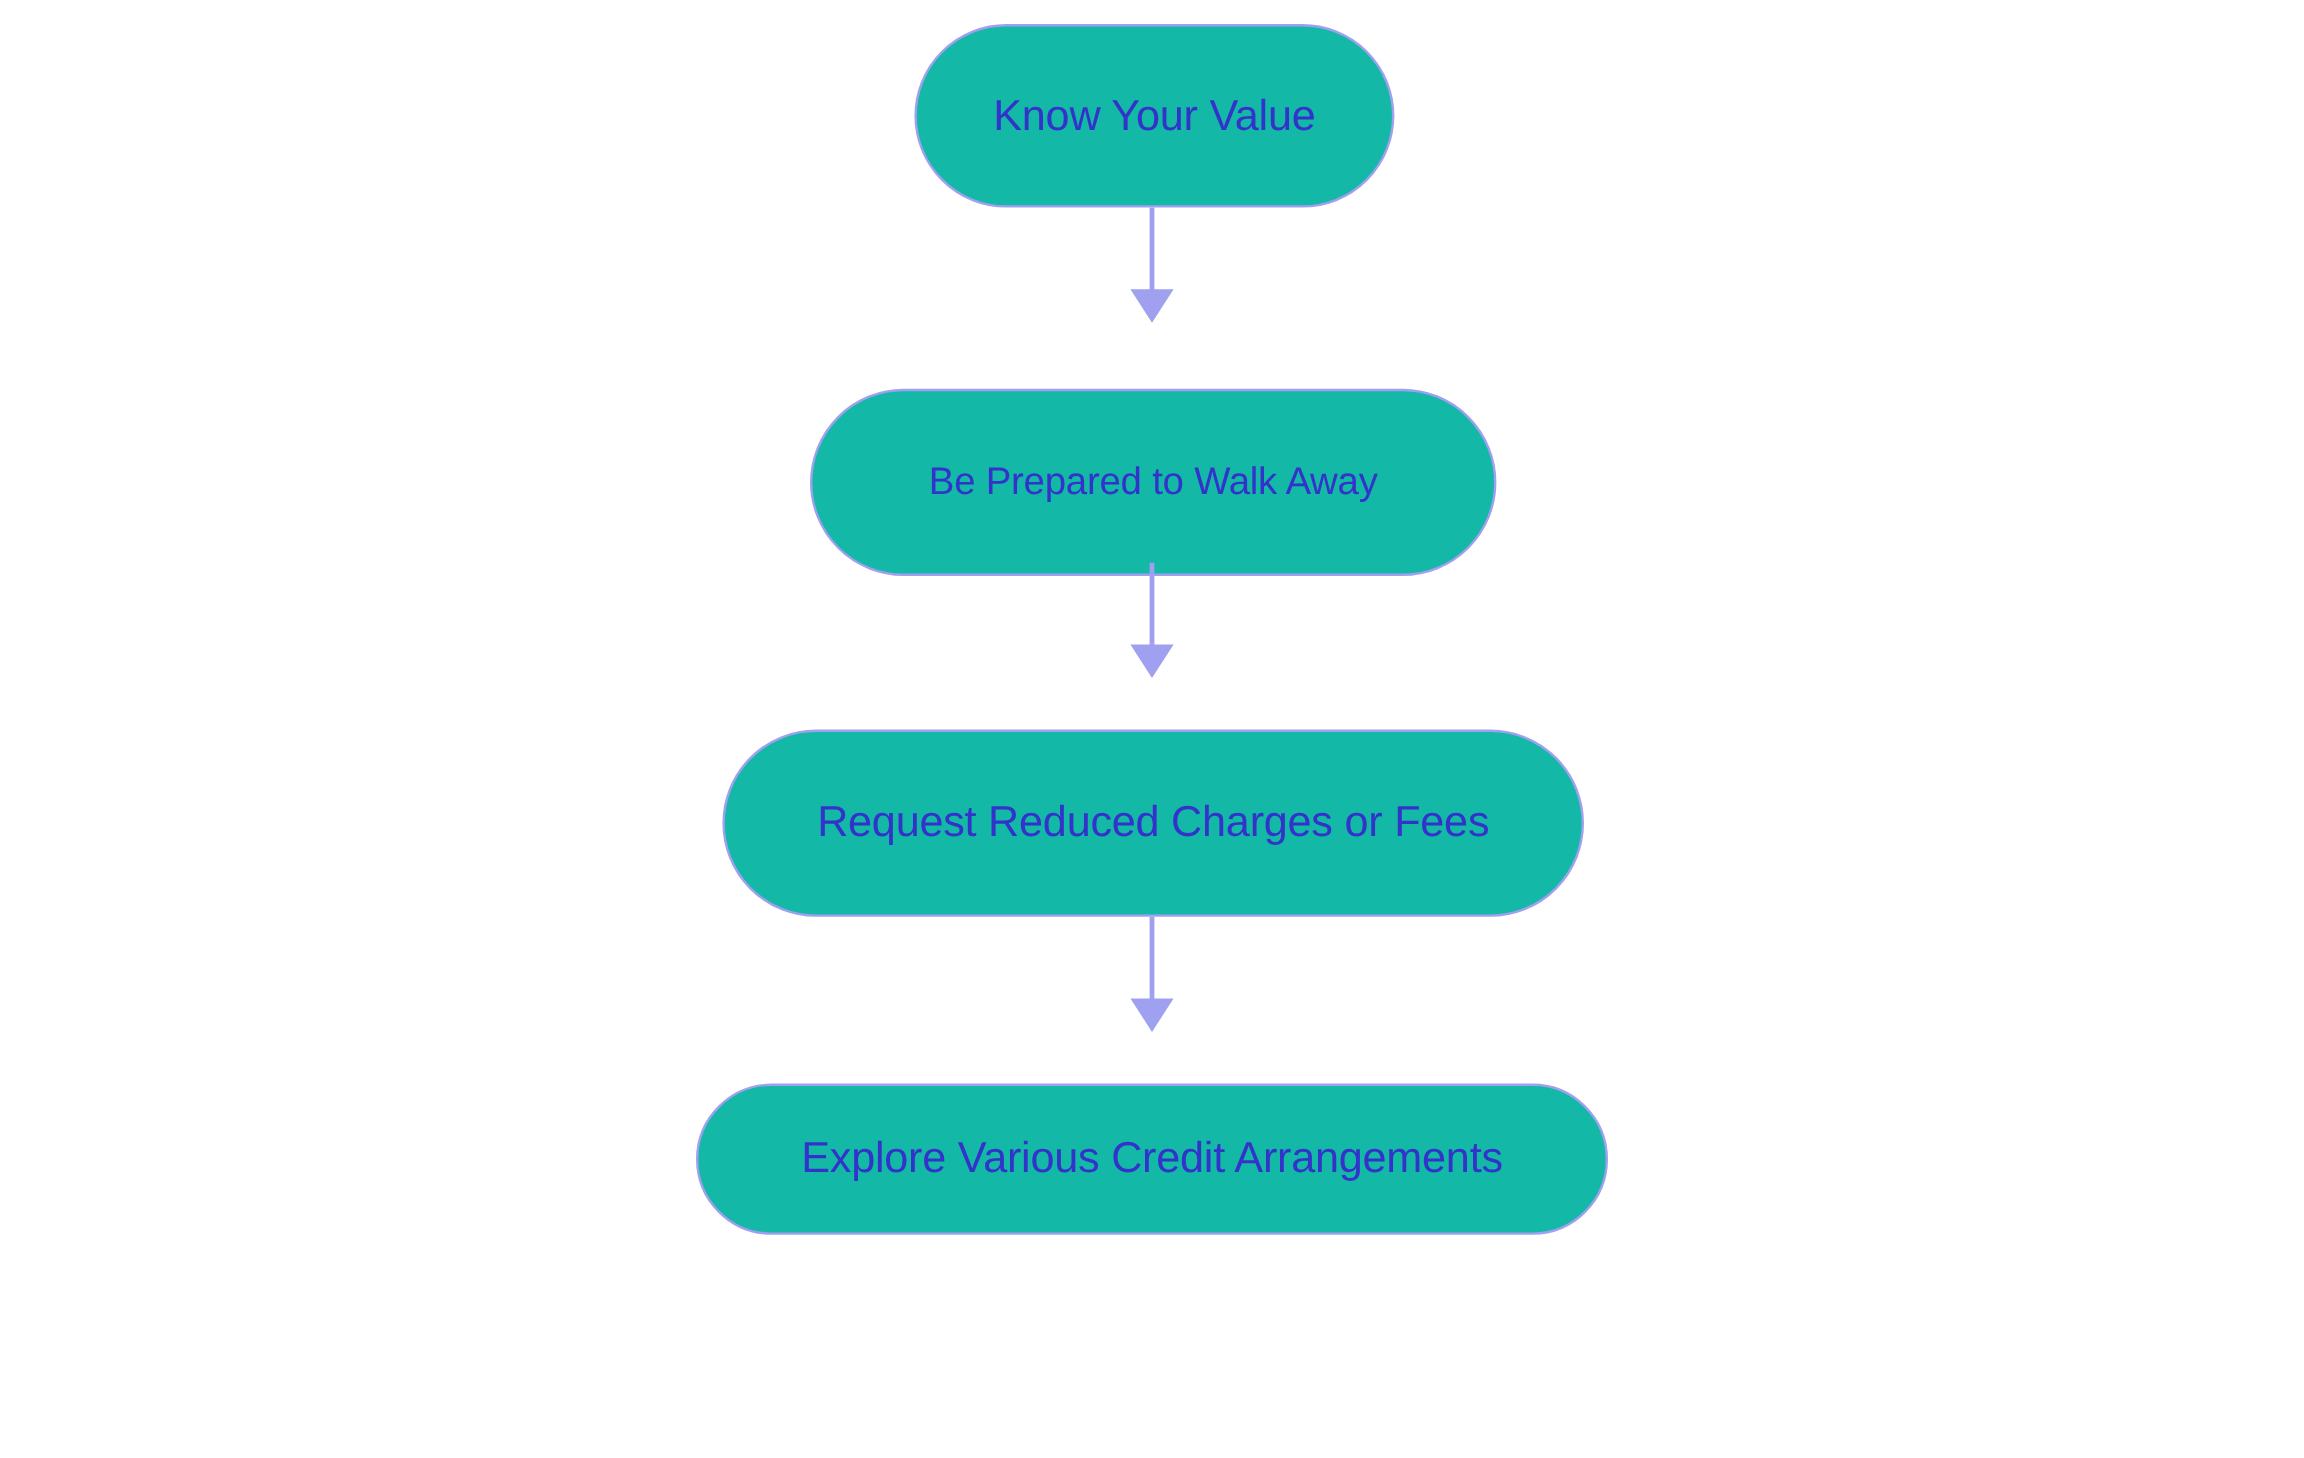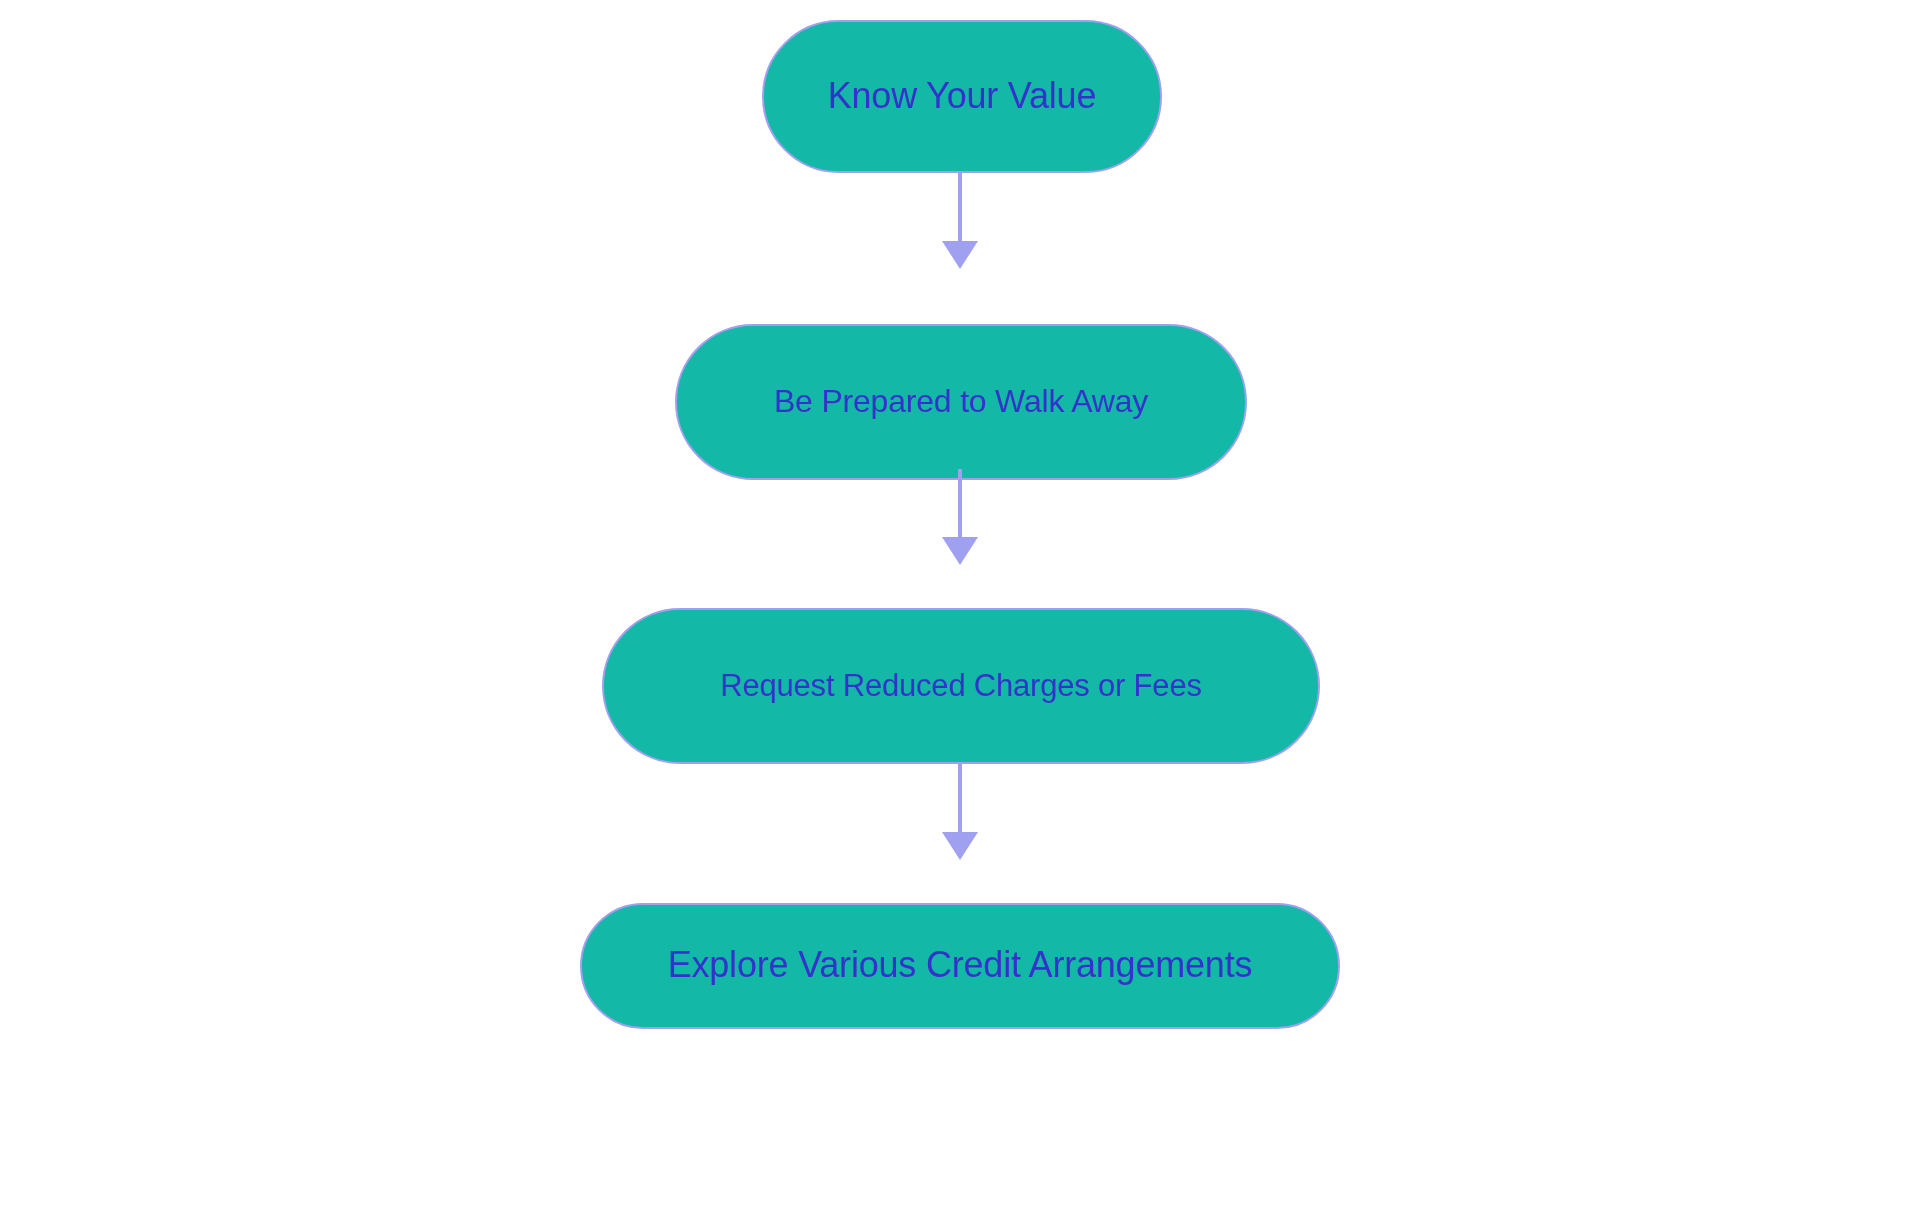--- a/index.html
+++ b/index.html
@@ -37,21 +37,21 @@
     user-select: none;
   }
   .flow-node .node-label {
     display: block;
     line-height: 1;
     padding-bottom: 2px;
   }
 
   #node-0 { left: 762px;  top: 20px;   width: 400px; height: 153px; font-size: 36px; }
   #node-1 { left: 675px;  top: 313px;  width: 572px; height: 156px; font-size: 32px; margin-top: 11px; }
-  #node-2 { left: 602px;  top: 608px;  width: 718px; height: 156px; font-size: 31px; }
+  #node-2 { left: 602px;  top: 608px;  width: 718px; height: 156px; font-size: 36px; }
   #node-3 { left: 580px;  top: 903px;  width: 760px; height: 126px; font-size: 36px; }
 
   
   .connector {
     position: absolute;
     left: 0;
     top: 0;
     width: 1920px;
     height: 1215px;
     pointer-events: none;

